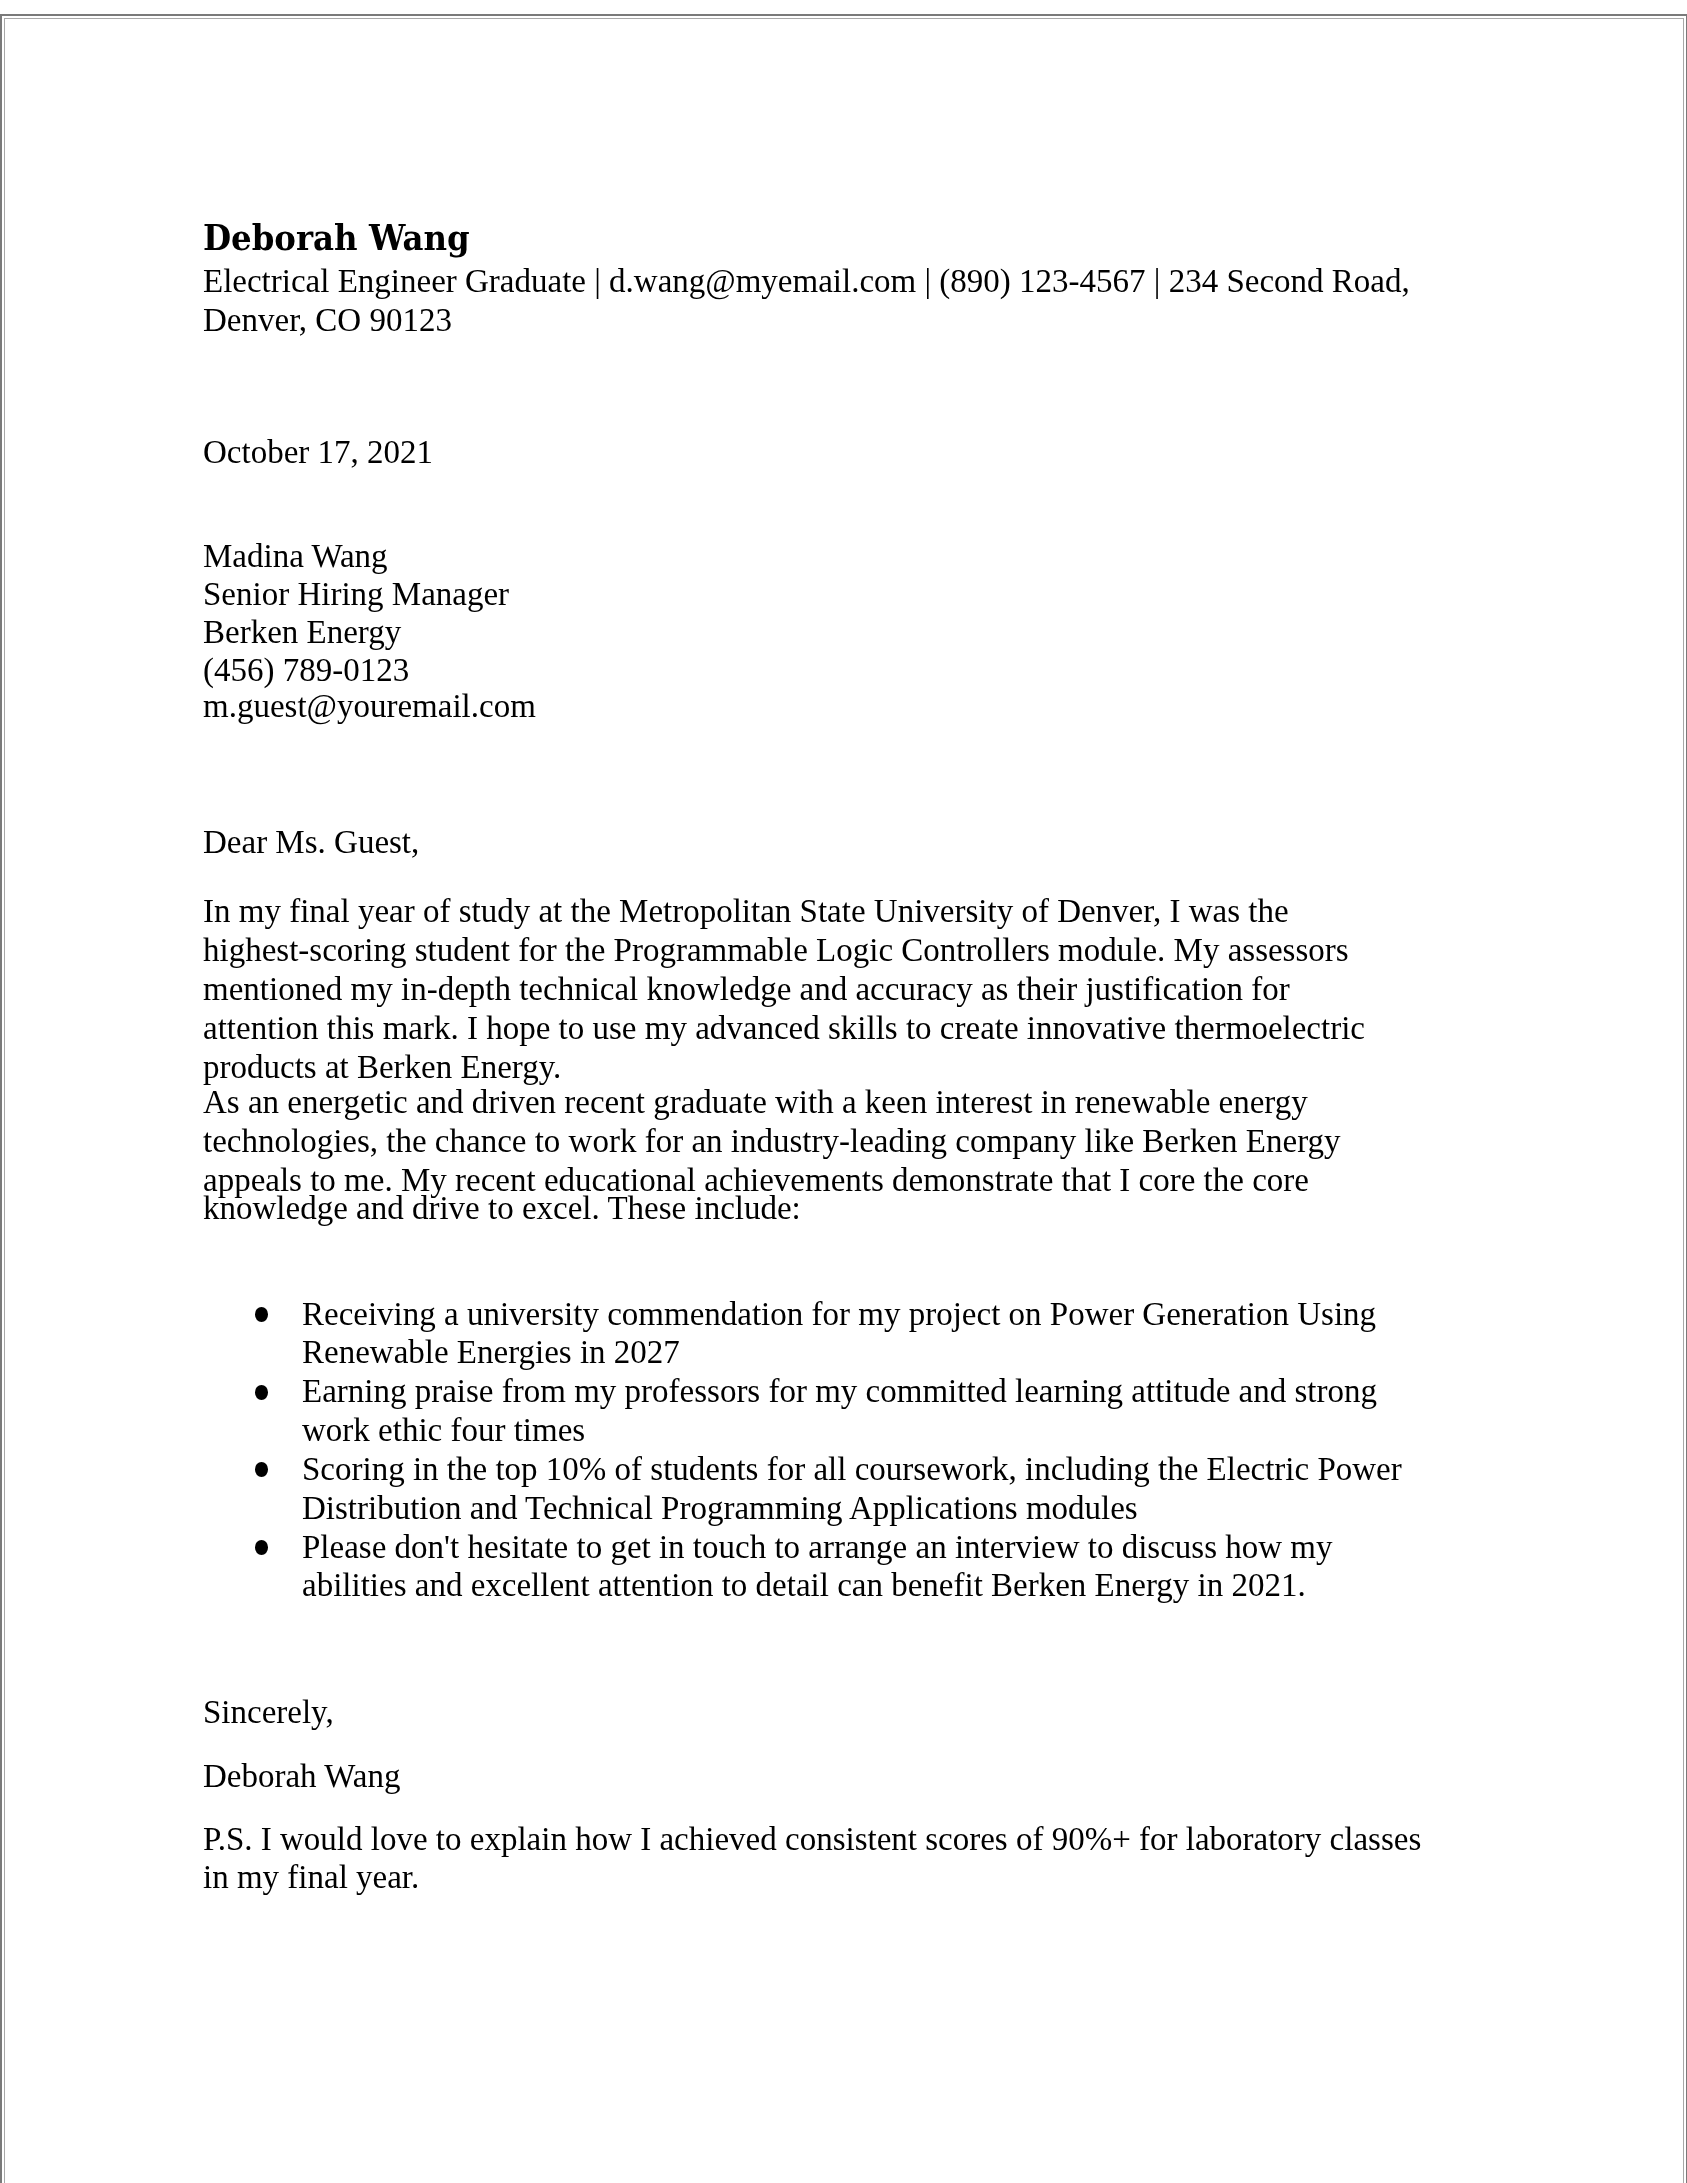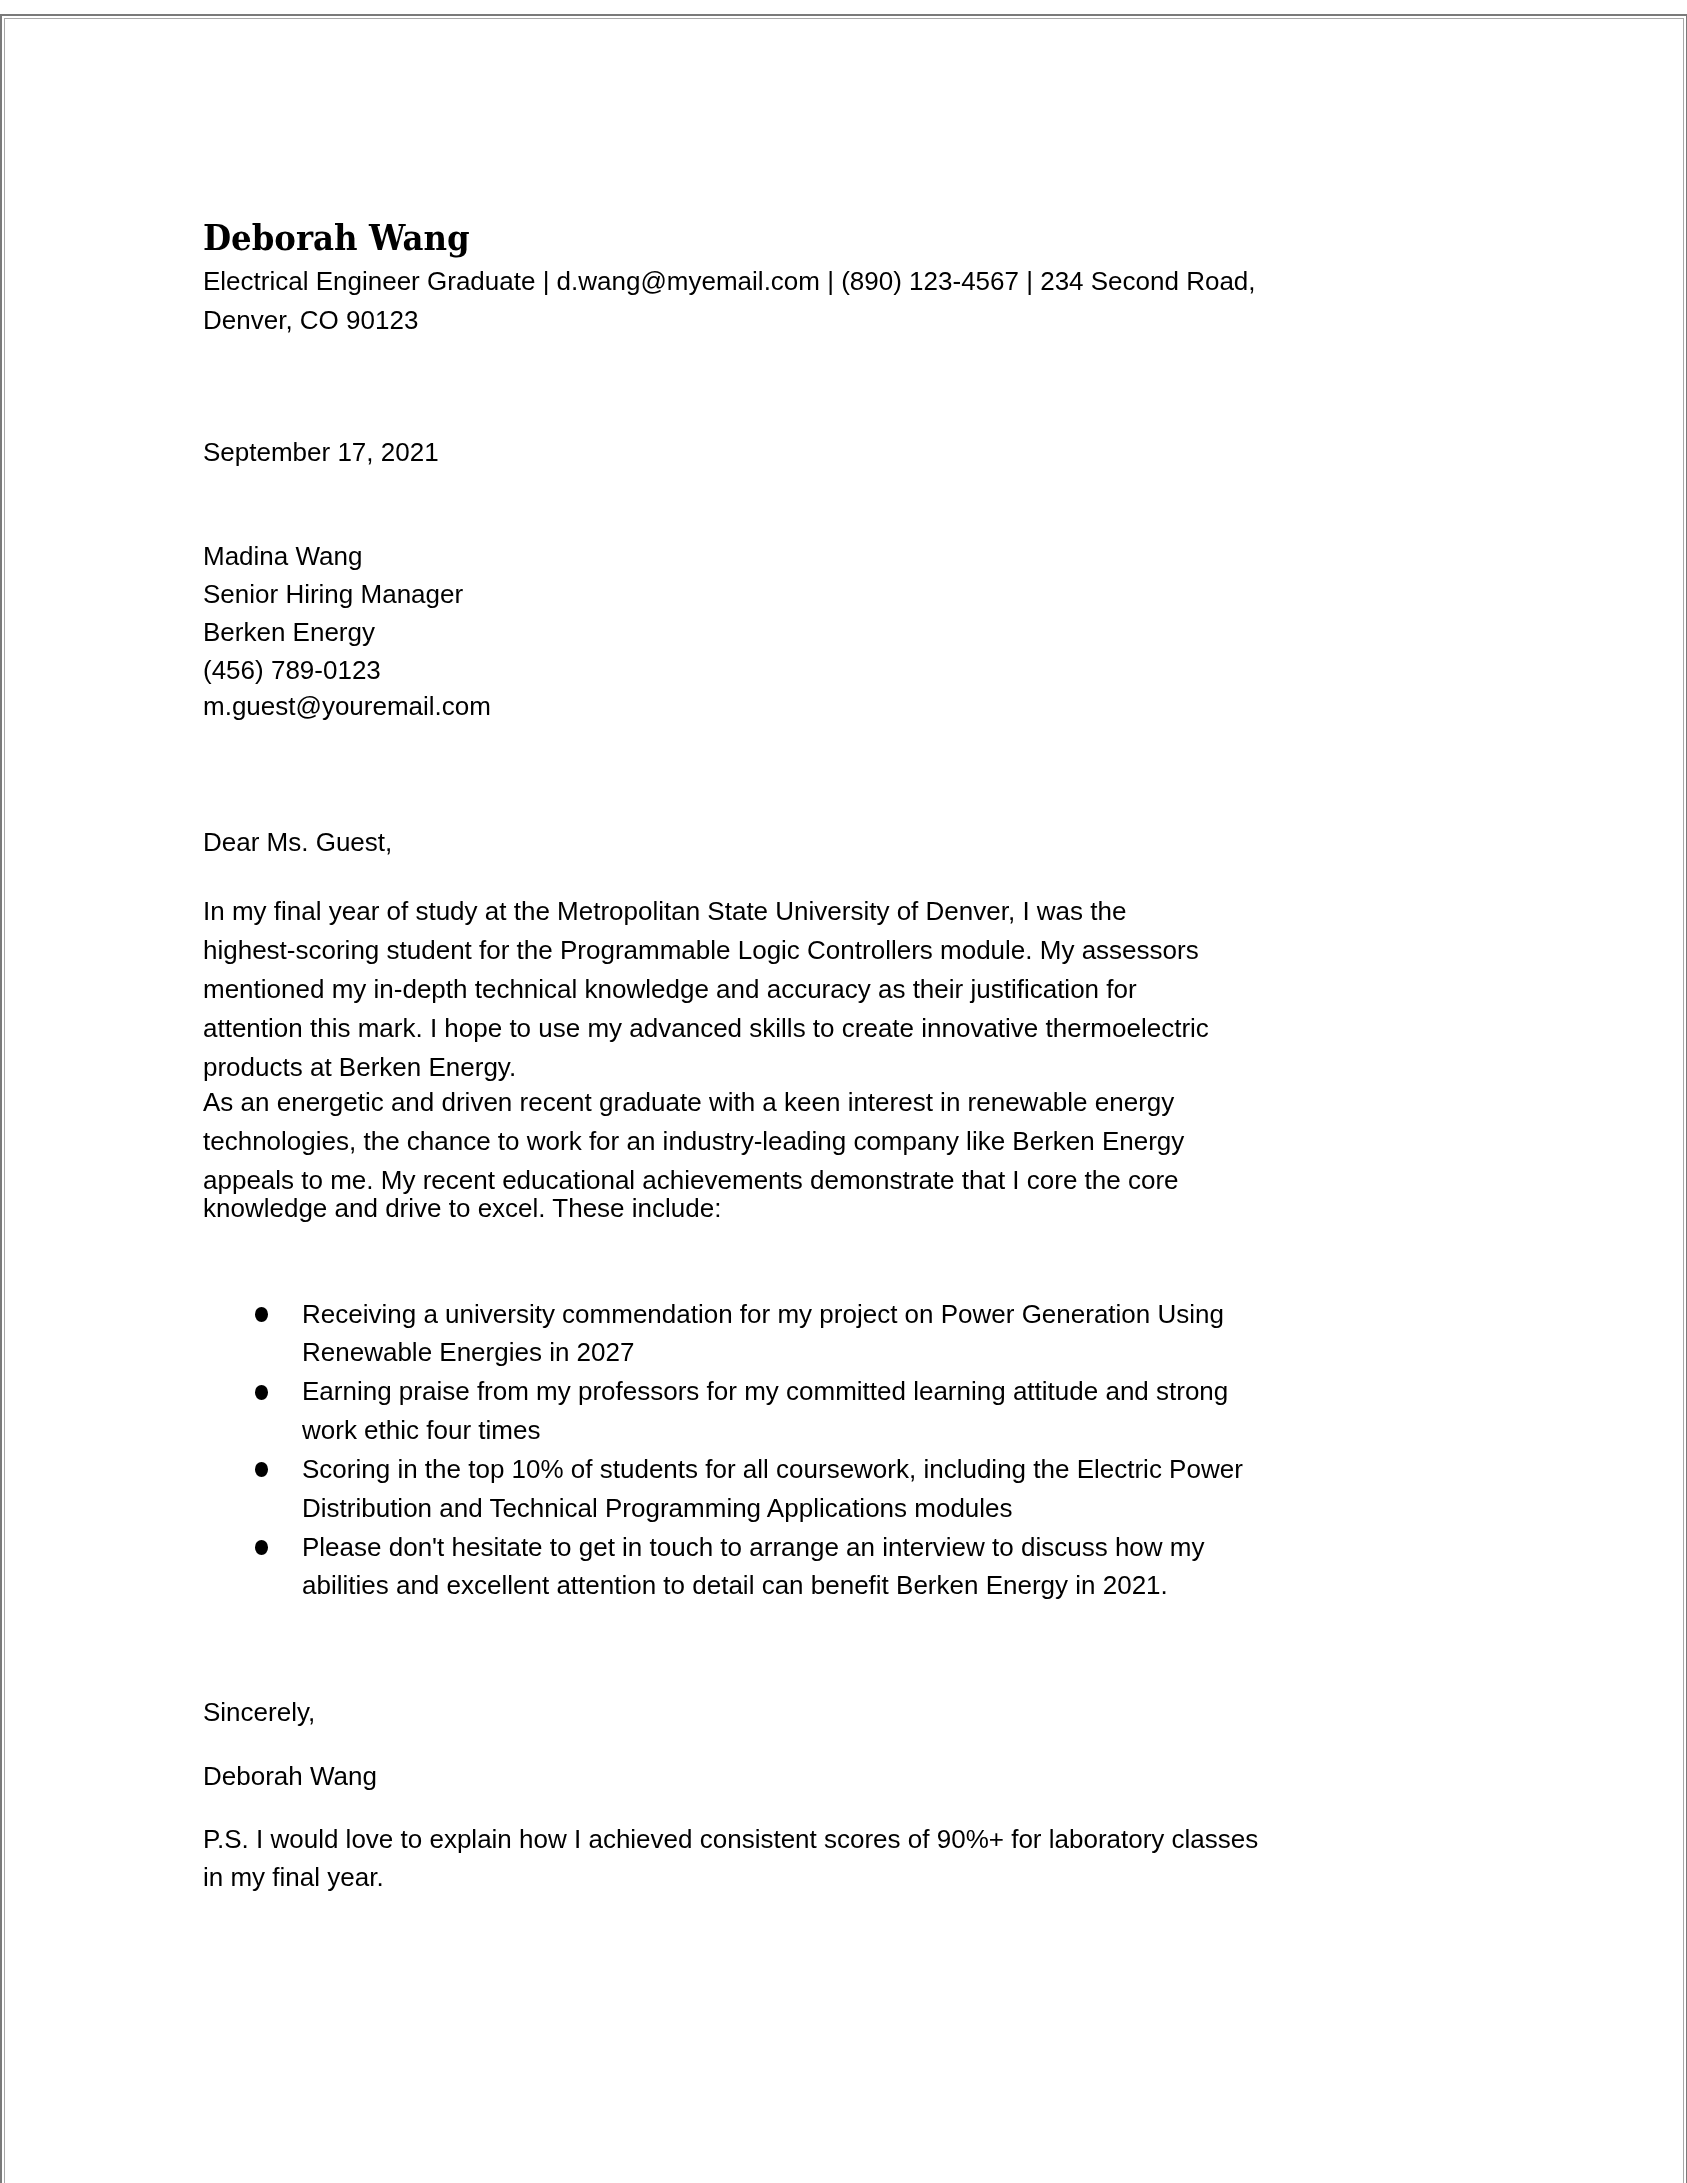--- a/index.html
+++ b/index.html
@@ -7,43 +7,43 @@
   .page {
     position: absolute; left: 0; top: 0; width: 1688px; height: 2183px;
     box-sizing: border-box; border: 2px solid #7a7a7a; background: #fff; margin-top: 14px;
   }
   .page::after {
     content: ""; position: absolute; left: 2px; top: 2px; right: 2px; bottom: 2px;
     border: 0.7px solid #a8a8a8; pointer-events: none;
   }
   .line {
     position: absolute; left: 201px; white-space: nowrap;
-    font-family: Liberation Sans, sans-serif;
-    font-size: 26px; line-height: 39px; color: #000;
+    font-family: Liberation Serif, serif;
+    font-size: 33px; line-height: 39px; color: #000;
     transform-origin: left top;
   }
   .name { font-weight: bold; font-size: 36px; font-family: "DejaVu Serif", serif; transform: scaleX(0.9); }
   .li-text { left: 300px; }
   .bullet {
     position: absolute; left: 253px; width: 13.2px; height: 14.5px;
     background: #000; border-radius: 50%;
   }
 </style>
 </head>
 <body>
 
 <div class="page">
 
   <div>
     <div class="line name" style="top:202px">Deborah Wang</div>
     <div class="line" style="top:246px">Electrical Engineer Graduate | d.wang@myemail.com | (890) 123-4567 | 234 Second Road,</div>
     <div class="line" style="top:285px">Denver, CO 90123</div>
   </div>
 
-  <div class="line" style="top:417px">September 17, 2021</div>
+  <div class="line" style="top:417px">October 17, 2021</div>
 
   <div>
     <div class="line" style="top:521px">Madina Wang</div>
     <div class="line" style="top:559px">Senior Hiring Manager</div>
     <div class="line" style="top:597px">Berken Energy</div>
     <div class="line" style="top:635px">(456) 789-0123</div>
     <div class="line" style="top:671px">m.guest@youremail.com</div>
   </div>
 
   <div class="line" style="top:807px">Dear Ms. Guest,</div>

